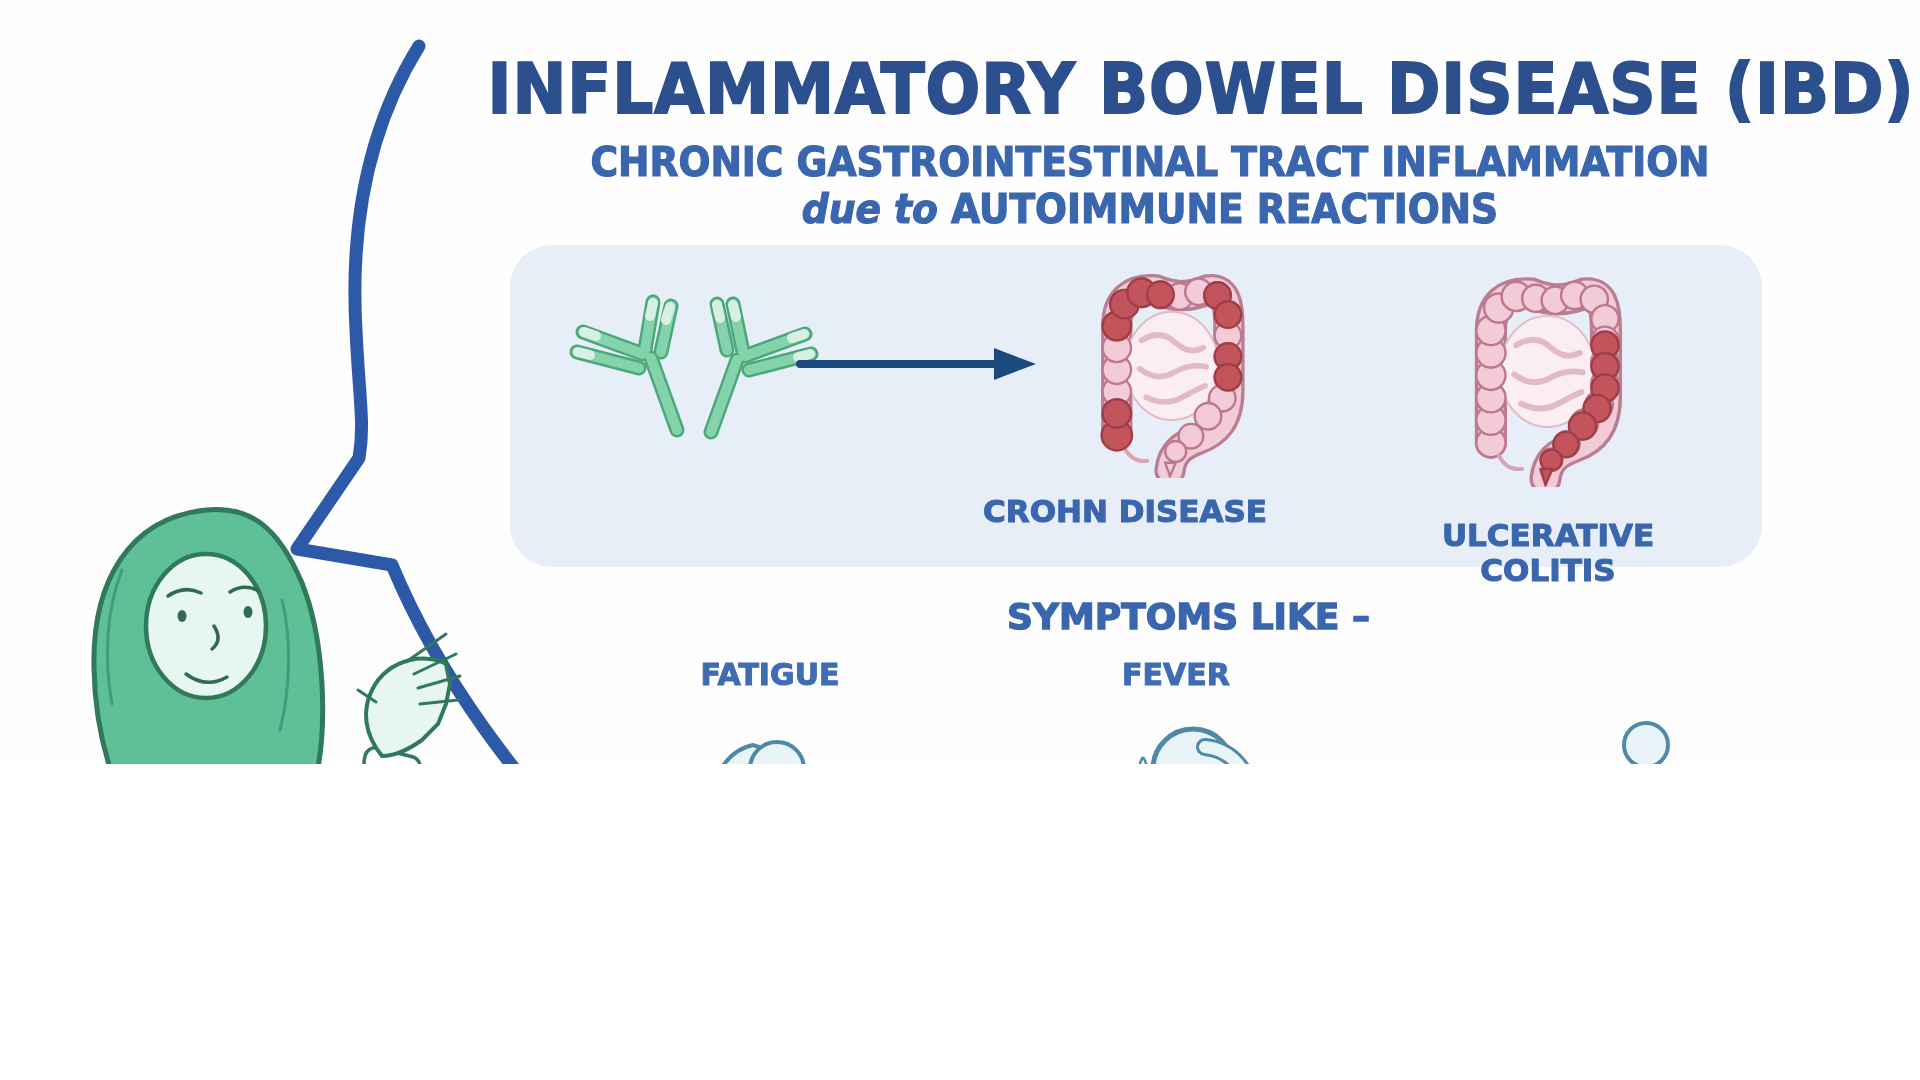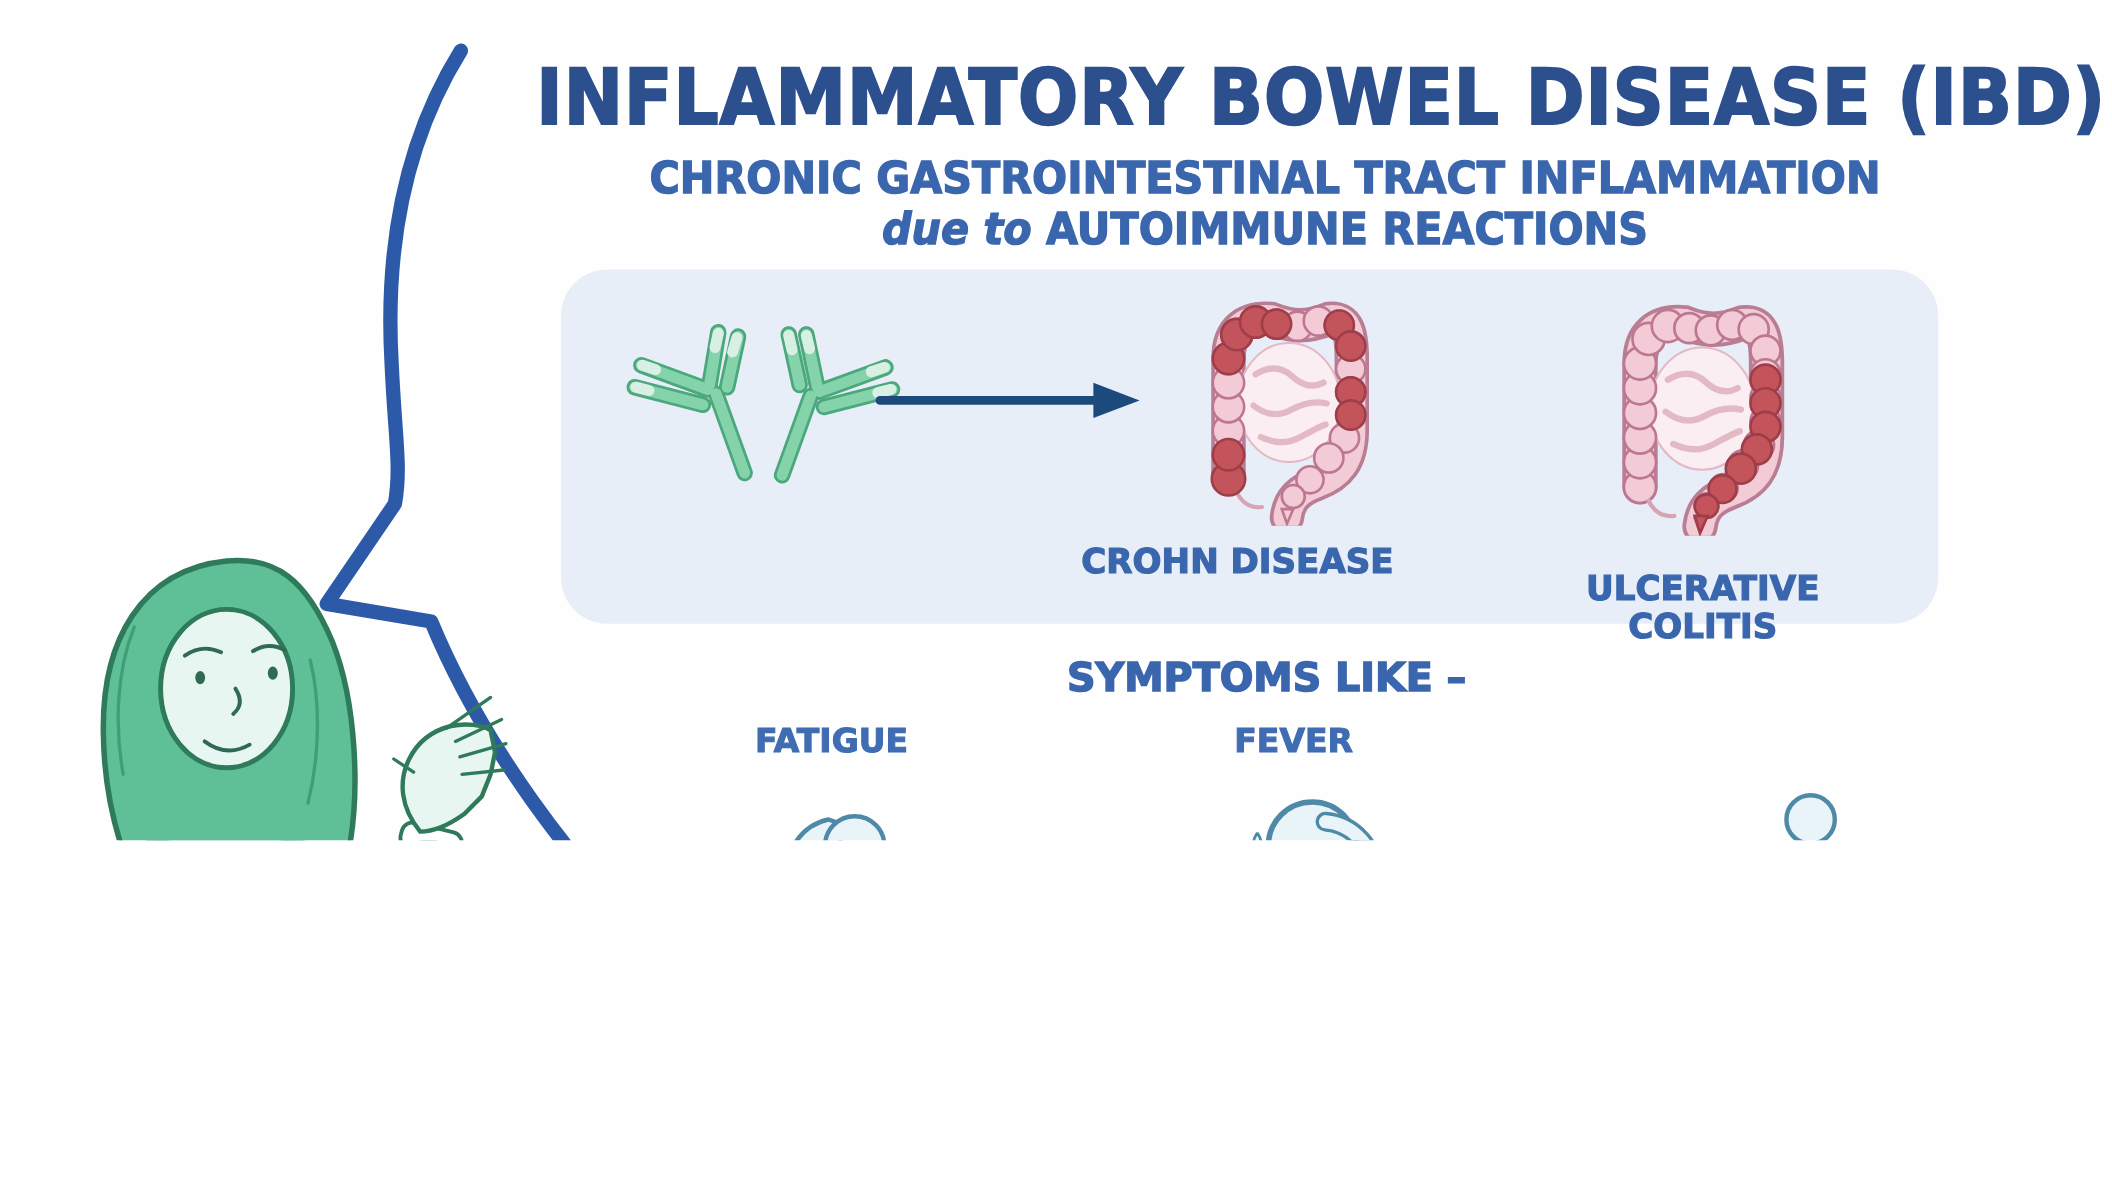--- a/index.html
+++ b/index.html
@@ -29,29 +29,29 @@
     background:#e7eef8;border-radius:42px;
   }
   .caption{
     font-size:31px;font-weight:bold;color:#3a66ae;text-align:center;
     -webkit-text-stroke:1.1px #3a66ae;line-height:1.12;
   }
   .cap-crohn{top:494px;left:965px;width:320px;white-space:nowrap;}
   .cap-uc{top:490px;left:1428px;width:240px;margin-top:28px;}
   
   .sym-head{
-    top:596px;left:970px;width:400px;text-align:left;
+    top:596px;left:970px;width:400px;text-align:right;
     font-size:36px;font-weight:bold;color:#3a66ae;
     -webkit-text-stroke:1.4px #3a66ae;white-space:nowrap;
   }
   .sym-label{
     font-size:30px;font-weight:bold;color:#3f6cb2;text-align:center;
     -webkit-text-stroke:1px #3f6cb2;line-height:1.15;
   }
-  .lab-fatigue{top:658px;left:626px;width:260px;}
+  .lab-fatigue{top:658px;left:640px;width:260px;}
   .lab-fever{top:658px;left:1046px;width:260px;}
   .lab-weight{top:640px;left:1494px;width:280px;}
   svg{display:block;}
 </style>
 </head>
 <body>
 
 <div class="stage">
 
   <svg class="abs" style="left:0;top:0" width="1920" height="1080" viewBox="0 0 1920 1080">

